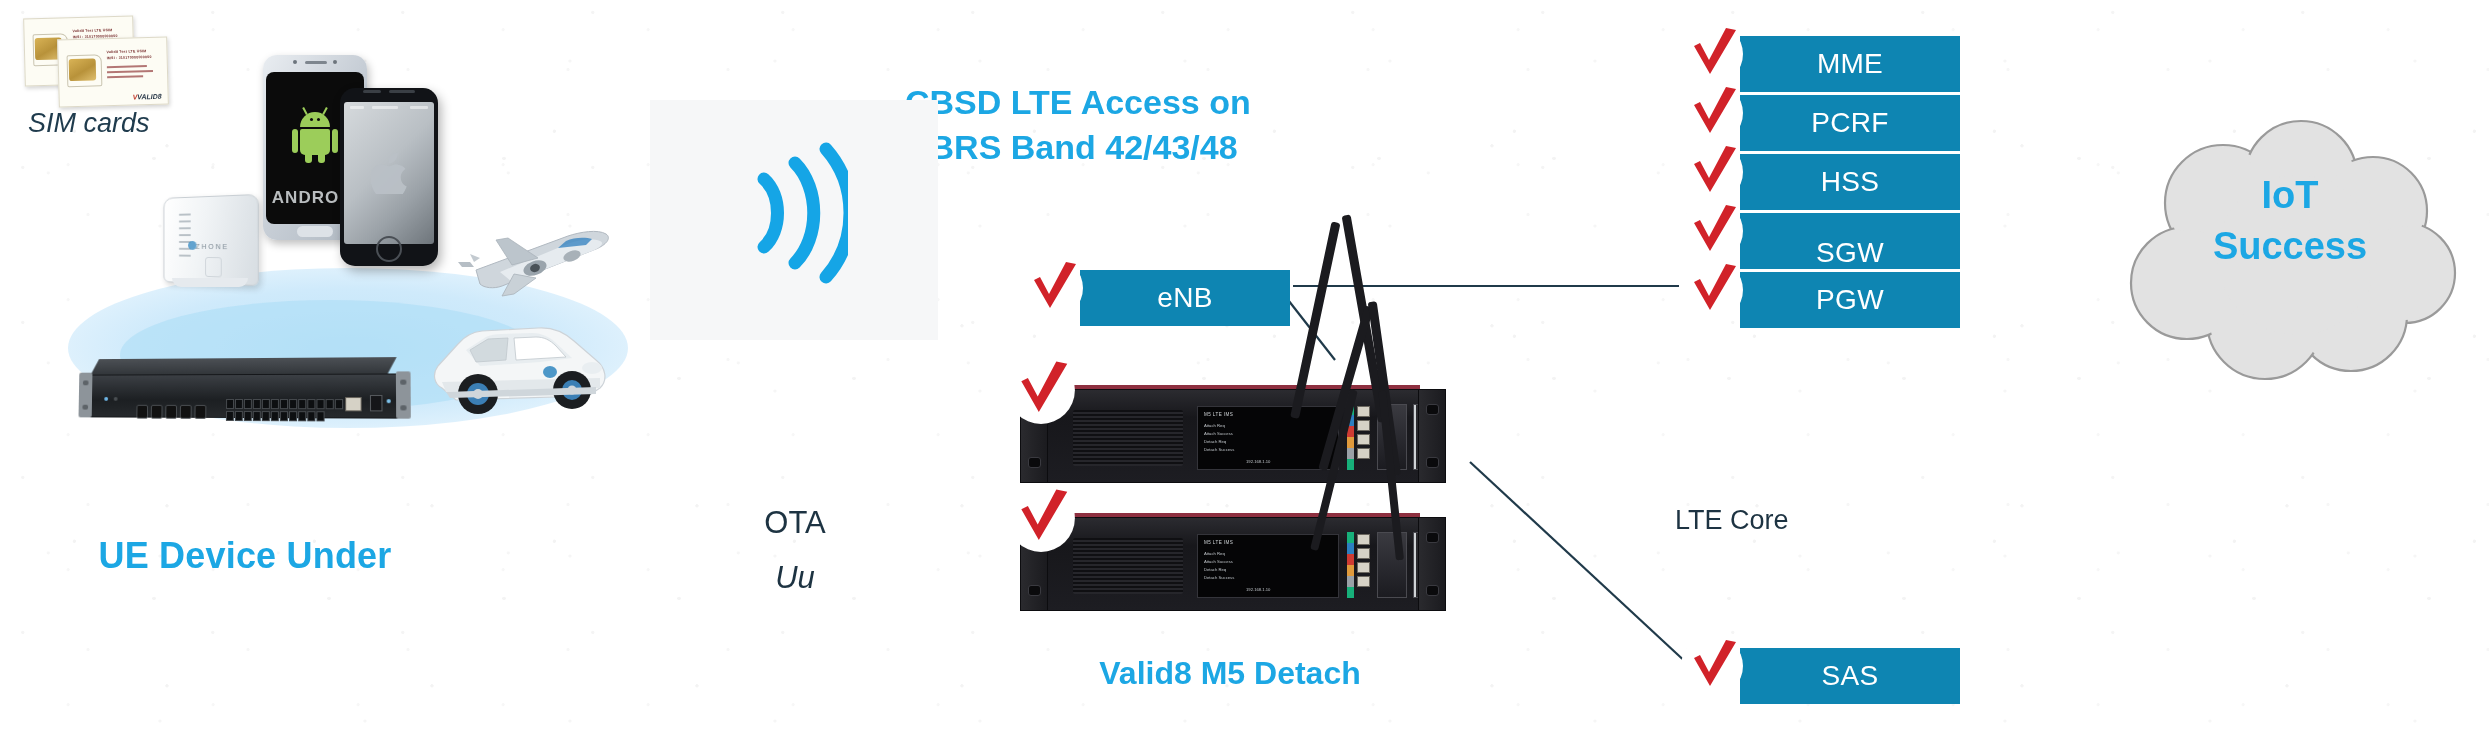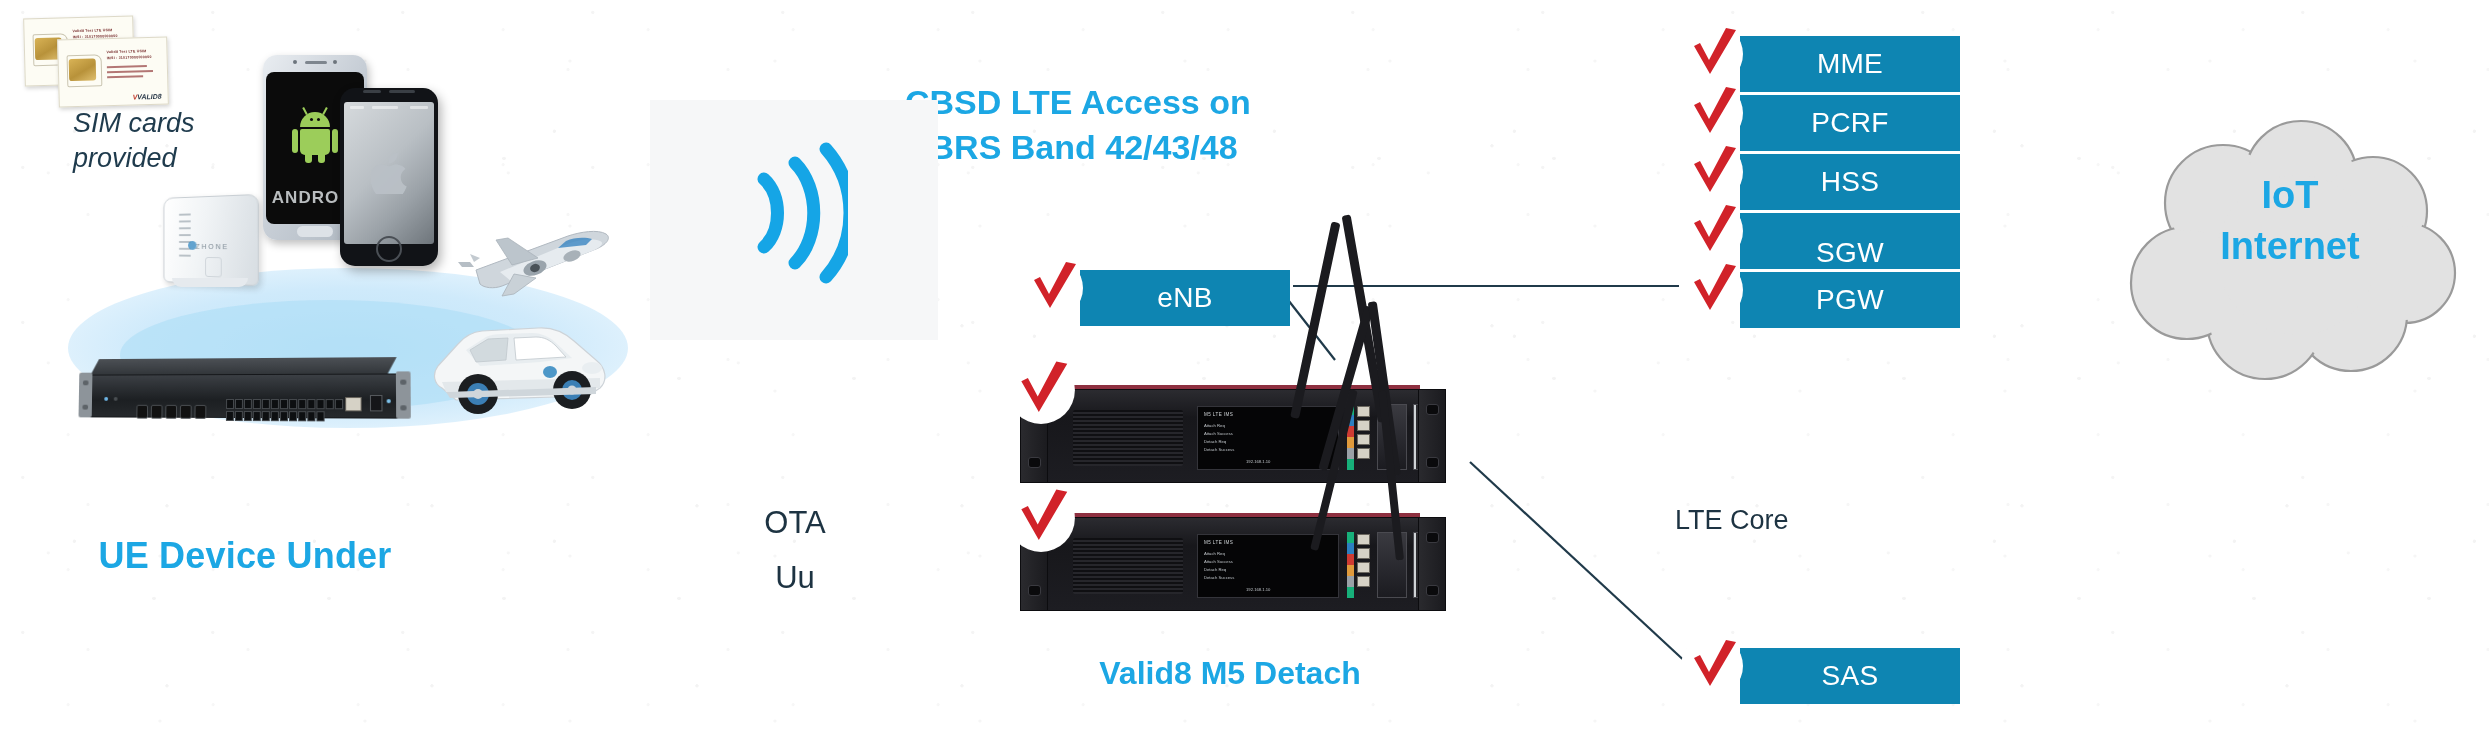--- a/index.html
+++ b/index.html
@@ -47,21 +47,21 @@
   .sim-chip{position:absolute;left:10px;top:19px;width:27px;height:22px;border-radius:3px;
     background:linear-gradient(150deg,#d9b356,#b8923a 55%,#e0c070);}
   .sim-notch{position:absolute;left:8px;top:15px;width:33px;height:30px;border:1px solid #c9c4b0;border-radius:2px 7px 2px 2px;}
   .sim-line{position:absolute;height:1.6px;background:#9a4a4a;opacity:.75;}
   .sim-txt{position:absolute;font-size:3.6px;color:#7a3030;font-weight:bold;letter-spacing:.2px;white-space:nowrap;}
   .sim-logo{position:absolute;right:6px;bottom:4px;font-size:7px;font-weight:bold;color:#2b3a4a;font-style:italic;}
   .sim-logo .v{color:#c0392b;}
 
   #sim-cards-label{
     position:absolute;left:28px;top:106px;width:230px;
-    font-style:italic;font-size:27px;line-height:1.28;color:#1f3b4d;font-weight:500;margin-left:45px;
+    font-style:italic;font-size:27px;line-height:1.28;color:#1f3b4d;font-weight:500;
   }
 
   
   #router{position:absolute;left:152px;top:196px;width:118px;height:100px;z-index:3;}
   #router .body{
     position:absolute;left:8px;top:0;width:96px;height:86px;border-radius:10px 10px 6px 6px;
     background:linear-gradient(100deg,#ffffff 0%,#f1f4f6 42%,#d7dde2 100%);
     border:1px solid #c8ced3;box-shadow:2px 3px 6px rgba(0,0,0,.16);
     transform:perspective(260px) rotateY(-14deg);
   }
@@ -126,21 +126,21 @@
 
   #ue-label{
     position:absolute;left:30px;top:533px;width:430px;text-align:center;
     font-size:36px;line-height:1.28;font-weight:600;color:#1CA7E4;letter-spacing:.2px;
   }
 
   
   #ota-panel{position:absolute;left:650px;top:100px;width:288px;height:240px;background:#f6f7f8;z-index:1;}
   #wifi-icon{position:absolute;left:738px;top:133px;width:110px;height:160px;z-index:3;}
   #ota-label{position:absolute;left:650px;top:505px;width:290px;text-align:center;font-size:31px;color:#1d3342;font-weight:500;}
-  #uu-label{position:absolute;left:650px;top:560px;width:290px;text-align:center;font-size:31px;color:#1d3342;font-weight:500;}
+  #uu-label{position:absolute;left:650px;top:560px;width:290px;text-align:center;font-size:31px;color:#1d3342;font-weight:500;font-style:italic;}
 
   
   #cbsd-title{
     position:absolute;left:905px;top:80px;width:520px;
     font-size:34px;line-height:1.33;font-weight:600;color:#1CA7E4;
   }
 
   
   #connectors{position:absolute;left:0;top:0;width:2489px;height:729px;z-index:6;pointer-events:none;}
 
@@ -213,21 +213,20 @@
   <div class="sim-txt" style="left:48px;top:11px;">Valid8 Test LTE USIM</div>
   <div class="sim-txt" style="left:48px;top:17px;">IMSI : 310170000000000</div>
   <div class="sim-line" style="left:48px;top:27px;width:40px;"></div>
   <div class="sim-line" style="left:48px;top:32px;width:46px;"></div>
   <div class="sim-line" style="left:48px;top:37px;width:36px;"></div>
   <div class="sim-logo"><span class="v">V</span><span>VALID8</span></div>
 </div>
 
 <div id="sim-cards-label">
   <div>SIM cards</div>
-  <div>provided</div>
 </div>
 
 <div id="router">
   <div class="body">
     <div class="leds">
         <i></i>
         <i></i>
         <i></i>
         <i></i>
         <i></i>
@@ -578,14 +577,14 @@
     <circle cx="268" cy="96" r="51"></circle>
     <circle cx="300" cy="158" r="47"></circle>
     <circle cx="246" cy="200" r="53"></circle>
     <circle cx="160" cy="206" r="55"></circle>
     <circle cx="82" cy="168" r="53"></circle>
     <circle cx="192" cy="140" r="80"></circle>
   </g>
 </svg>
 <div id="cloud-text">
   <div>IoT</div>
-  <div>Internet</div>
+  <div>Success</div>
 </div>
 
 </body></html>

